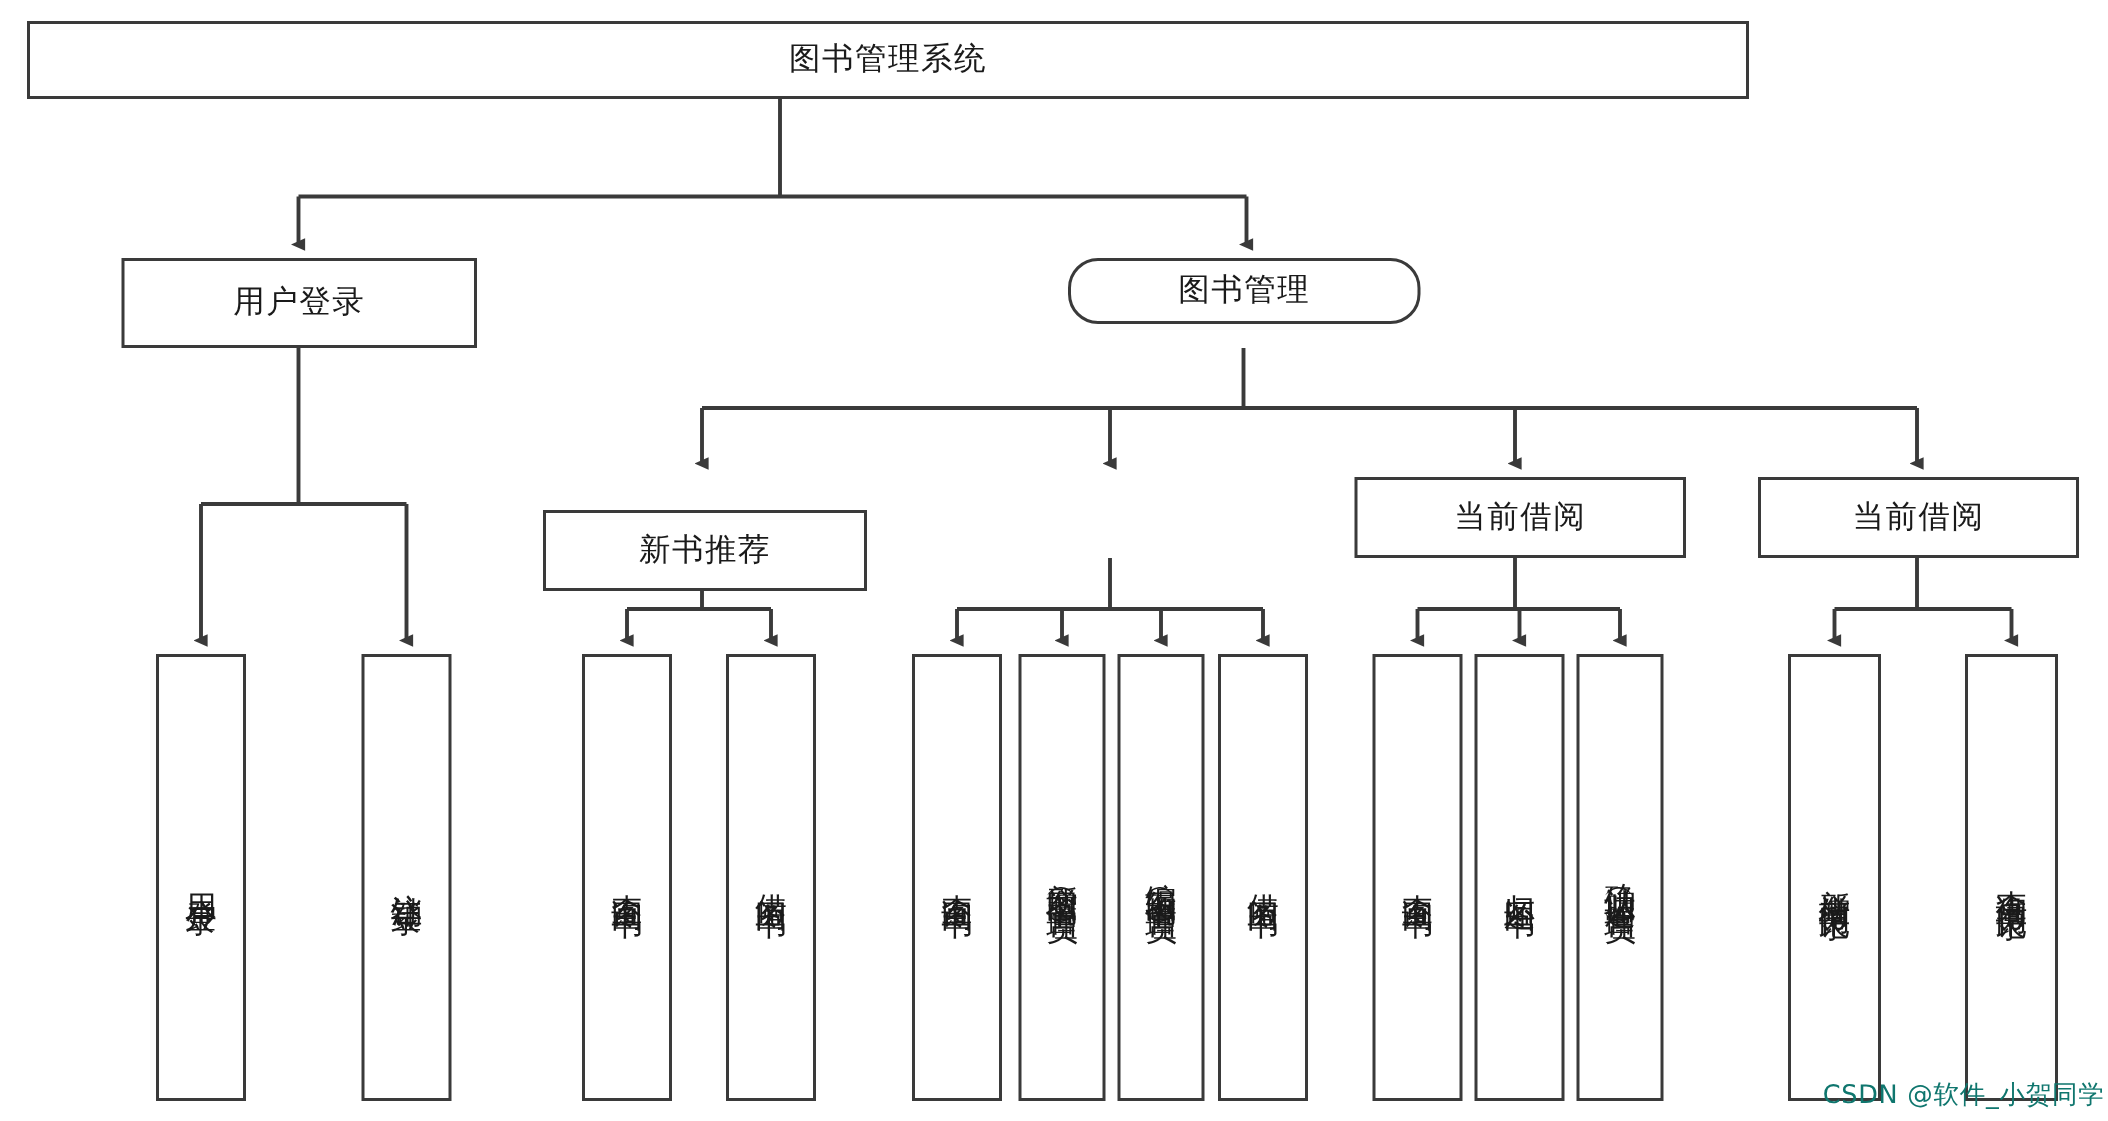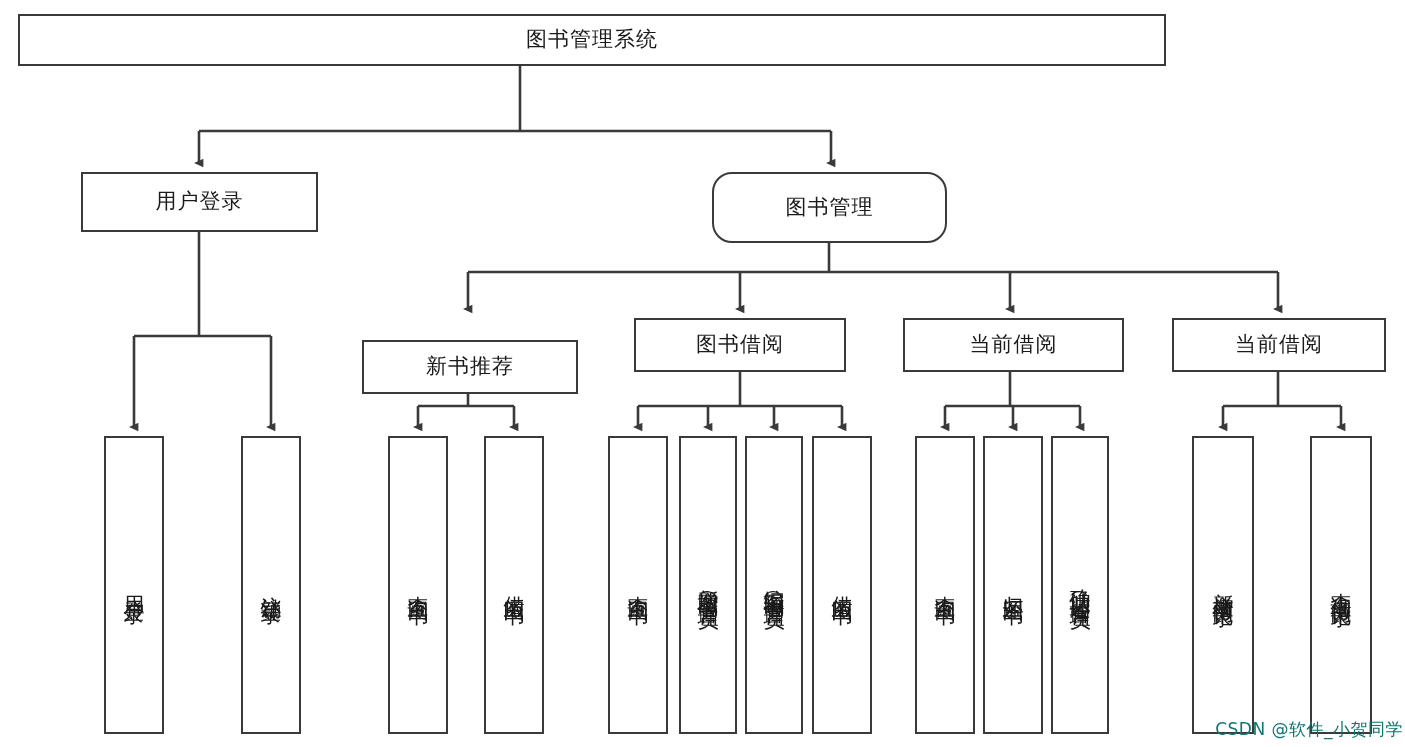--- a/index.html
+++ b/index.html
@@ -116,29 +116,26 @@
     </g>
   </svg>
 
   <div class="node horizontal" style="left: 18px; top: 14px; width: 1148px; height: 52px;">
     <span class="label">图书管理系统</span>
   </div>
 
   <div class="node horizontal" style="left: 81px; top: 172px; width: 237px; height: 60px;">
     <span class="label">用户登录</span>
   </div>
-  <div class="node horizontal" style="left: 712px; top: 172px; width: 235px; height: 71px; border-radius: 20px;">
+  <div class="node horizontal" style="left: 712px; top: 172px; width: 235px; height: 44px; border-radius: 20px;">
     <span class="label">图书管理</span>
   </div>
 
   <div class="node horizontal" style="left: 362px; top: 318px; width: 216px; height: 54px; margin-top: 22px;">
     <span class="label">新书推荐</span>
-  </div>
-  <div class="node horizontal" style="left: 634px; top: 318px; width: 212px; height: 54px;">
-    <span class="label">图书借阅</span>
   </div>
   <div class="node horizontal" style="left: 903px; top: 318px; width: 221px; height: 54px;">
     <span class="label">当前借阅</span>
   </div>
   <div class="node horizontal" style="left: 1172px; top: 318px; width: 214px; height: 54px;">
     <span class="label">当前借阅</span>
   </div>
 
   <div class="node vertical" style="left: 104px; top: 436px; width: 60px; height: 298px;">
     <span class="label">用户登录</span>

